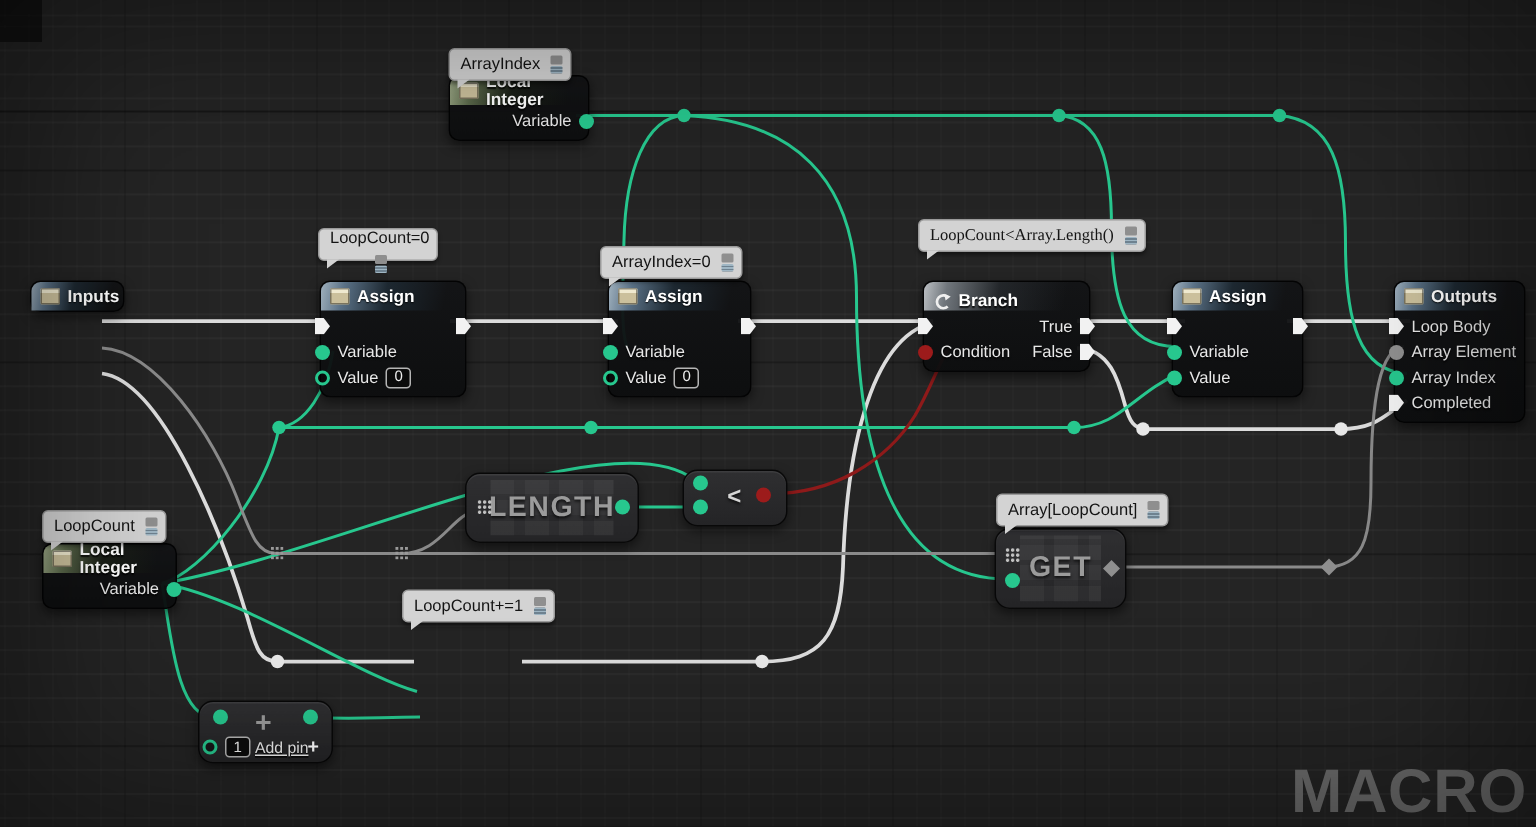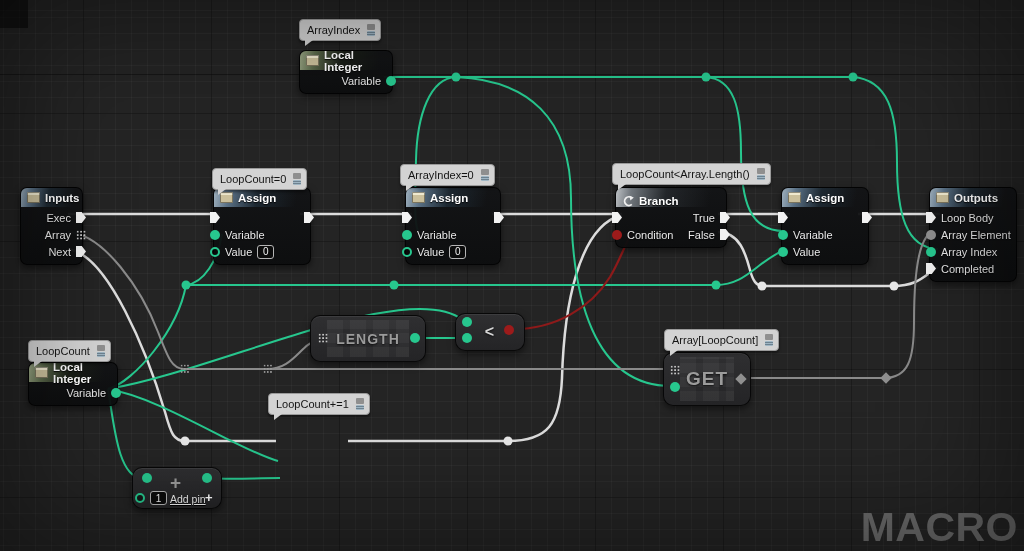--- a/index.html
+++ b/index.html
@@ -141,49 +141,49 @@
         <circle cx="508" cy="441" r="4.5"></circle>
       <circle cx="762" cy="286" r="4.5"></circle>
         <circle cx="894" cy="286" r="4.5"></circle>
     </g>
     <rect x="882" y="374" width="8" height="8" fill="#8f8f8f" transform="rotate(45 886 378)"></rect>
   </svg>
 
   <div class="rr-grid" style="left:180px;top:364px;"></div>
   <div class="rr-grid" style="left:263px;top:364px;"></div>
 
-  <div class="bubble" style="left:299px;top:19px;">
+  <div class="bubble" style="left:299px;top:32px;">
     <span>ArrayIndex</span>
     <span class="b-ics">
         <span class="b-ic1"></span>
         <span class="b-ic2"></span>
       </span>
   </div>
   <div class="bubble" style="left:28px;top:340px;">
     <span>LoopCount</span>
     <span class="b-ics">
         <span class="b-ic1"></span>
         <span class="b-ic2"></span>
       </span>
   </div>
-  <div class="bubble" style="left:212px;top:168px;">
+  <div class="bubble" style="left:212px;top:152px;flex-direction:column;">
     <span>LoopCount=0</span>
     <span class="b-ics">
         <span class="b-ic1"></span>
         <span class="b-ic2"></span>
       </span>
   </div>
   <div class="bubble" style="left:400px;top:164px;">
     <span>ArrayIndex=0</span>
     <span class="b-ics">
         <span class="b-ic1"></span>
         <span class="b-ic2"></span>
       </span>
   </div>
-  <div class="bubble" style="left:612px;top:163px;">
+  <div class="bubble" style="left:612px;top:146px;font-family:Liberation Serif, serif;">
     <span>LoopCount&lt;Array.Length()</span>
     <span class="b-ics">
         <span class="b-ic1"></span>
         <span class="b-ic2"></span>
       </span>
   </div>
   <div class="bubble" style="left:268px;top:393px;">
     <span>LoopCount+=1</span>
     <span class="b-ics">
         <span class="b-ic1"></span>
@@ -221,34 +221,20 @@
         <span class="plab">Variable</span>
         <span class="pin-c fill-green edgeR"></span>
       </div>
     </div>
   </div>
 
   <div class="node" style="left:20px;top:187px;width:61px;">
     <div class="nhdr hdr-blue">
       <span class="ic-sheet"></span>
       <span>Inputs</span>
-    </div>
-    <div class="rows">
-      <div class="prow right">
-        <span class="plab">Exec</span>
-        <span class="pin-exec edgeR"></span>
-      </div>
-      <div class="prow right">
-        <span class="plab">Array</span>
-        <span class="pin-grid edgeR"></span>
-      </div>
-      <div class="prow right">
-        <span class="plab">Next</span>
-        <span class="pin-exec edgeR"></span>
-      </div>
     </div>
   </div>
 
   <div class="node" style="left:213px;top:187px;width:96px;">
     <div class="nhdr hdr-blue">
       <span class="ic-sheet"></span>
       <span>Assign</span>
     </div>
     <div class="rows">
       <div class="prow between">
@@ -359,21 +345,21 @@
       </div>
       <div class="prow">
         <span class="pin-exec edgeL"></span>
         <span class="plab">Completed</span>
       </div>
     </div>
   </div>
 
   <div class="cnode" style="left:310px;top:315px;width:114px;height:45px;">
     <div class="wmark"></div>
-    <div class="bigtext" style="font-size:14px;border-radius:15px;">LENGTH</div>
+    <div class="bigtext" style="font-size:19px;border-radius:15px;">LENGTH</div>
     <span class="pin-grid abs" style="left:7px;top:17px;"></span>
     <span class="pin-c fill-green abs" style="left:99px;top:17px;"></span>
   </div>
 
   <div class="cnode" style="left:455px;top:313px;width:68px;height:36px;">
     <div class="bigtext" style="font-size:16px;color:#d6d6d6;">&lt;</div>
     <span class="pin-c fill-green abs" style="left:6px;top:3px;"></span>
     <span class="pin-c fill-green abs" style="left:6px;top:19px;"></span>
     <span class="pin-c fill-red abs" style="left:48px;top:11px;"></span>
   </div>

